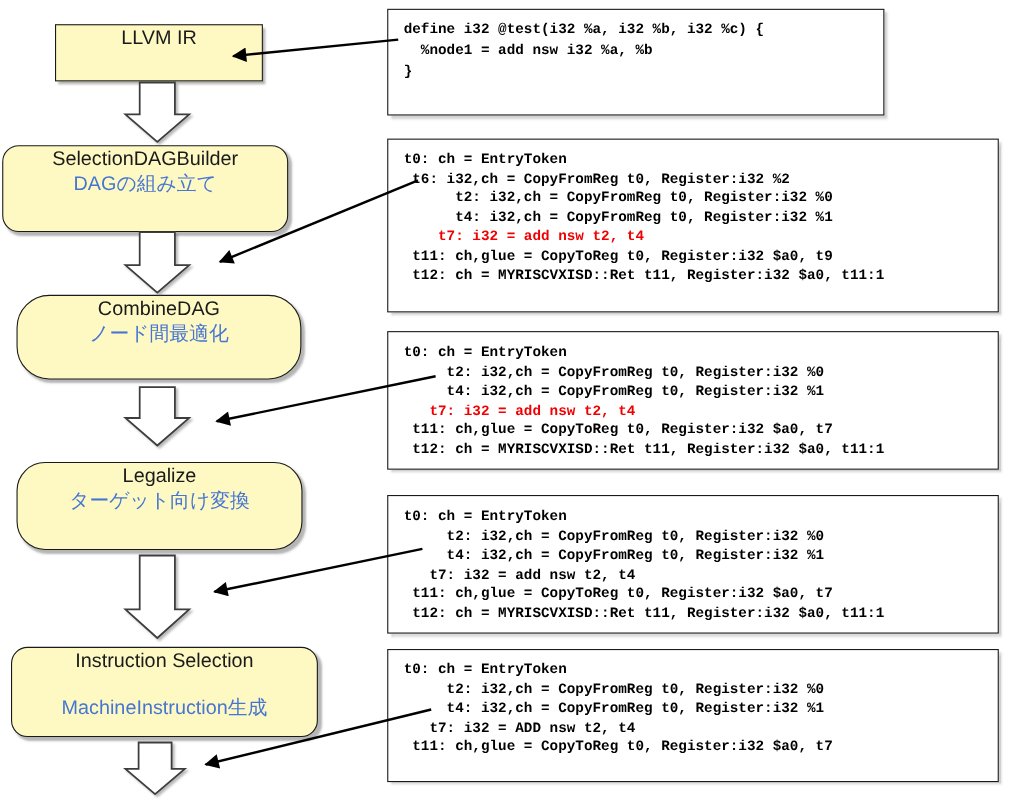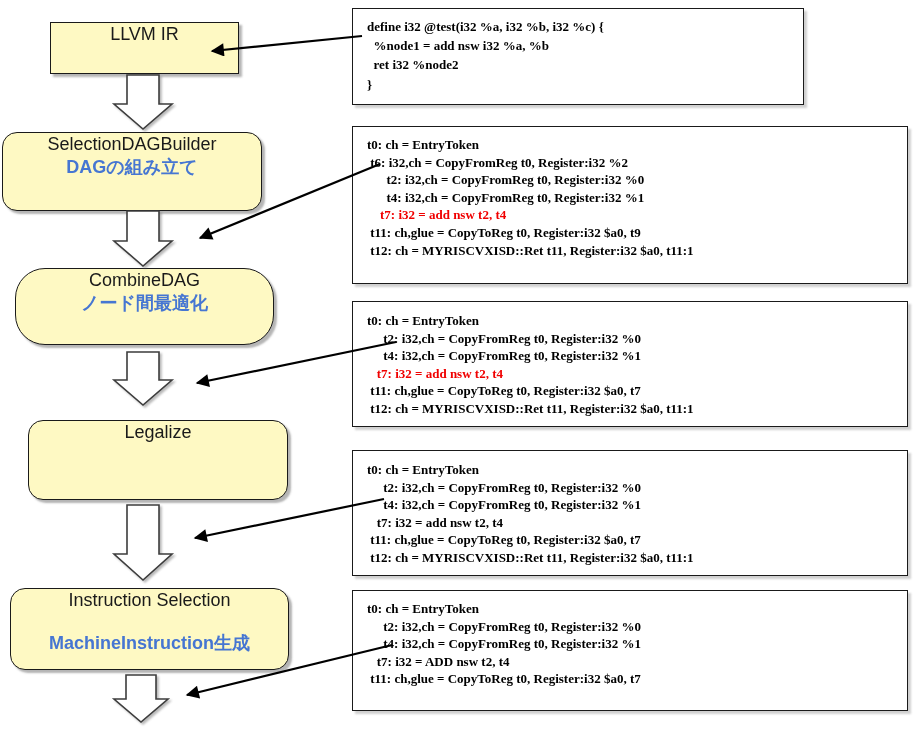--- a/index.html
+++ b/index.html
@@ -6,26 +6,26 @@
   body{width:918px;height:730px;position:relative;overflow:hidden;
        font-family:"Liberation Sans","DejaVu Sans",sans-serif;}
 
   
   .stage{position:absolute;background:#fef9c3;border:1.5px solid #1a1a1a;
          box-shadow:3px 3px 2px rgba(90,90,90,0.45);
          display:flex;flex-direction:column;justify-content:flex-start;align-items:center;
          text-align:center;line-height:1.28;}
   .stage.rounded{border-radius:15px;}
   .stage-title{font-size:18px;color:#1a1a1a;white-space:nowrap;}
-  .stage-sub{font-size:18px;font-weight:bold;white-space:nowrap;}
+  .stage-sub{font-size:18px;font-weight:normal;white-space:nowrap;}
 
   
   .code-panel{position:absolute;background:#ffffff;border:1.5px solid #1a1a1a;
               box-shadow:3px 3px 2px rgba(120,120,120,0.35);
-              font-family:Liberation Serif, serif;
+              font-family:Liberation Mono, monospace;
               font-weight:bold;font-size:13px;color:#000000;
               padding:8px 0 0 14px;box-sizing:border-box;}
   .code-line{white-space:pre;height:17.6px;line-height:17.6px;}
   .code-panel.ir .code-line{height:19.2px;line-height:19.2px;}
 
   
   #arrow-layer{position:absolute;left:0;top:0;pointer-events:none;z-index:5;}
   .block-arrow{fill:#ffffff;stroke:#3d3d3d;stroke-width:1.6;
                filter:drop-shadow(2px 2px 1px rgba(100,100,100,0.45));}
   .ptr-line{stroke:#000000;stroke-width:2.2;fill:none;}
@@ -40,33 +40,33 @@
 <div class="stage rounded" style="left:2px;top:132px;width:258px;height:77px;">
   <div class="stage-title">SelectionDAGBuilder</div>
   <div class="stage-sub accent" style="color: rgb(70, 118, 210);">DAGの組み立て</div>
 </div>
 
 <div class="stage rounded" style="left:15px;top:268px;width:257px;height:75px;border-radius:30px;">
   <div class="stage-title">CombineDAG</div>
   <div class="stage-sub accent" style="color: rgb(70, 118, 210);">ノード間最適化</div>
 </div>
 
-<div class="stage rounded" style="left:28px;top:420px;width:258px;height:78px;">
+<div class="stage rounded" style="left:15px;top:420px;width:258px;height:78px;border-radius:26px;">
   <div class="stage-title">Legalize</div>
+  <div class="stage-sub accent" style="color: rgb(70, 118, 210);">ターゲット向け変換</div>
 </div>
 
 <div class="stage rounded" style="left:10px;top:588px;width:277px;height:80px;gap:20px;">
   <div class="stage-title">Instruction Selection</div>
   <div class="stage-sub accent" style="color: rgb(70, 118, 210);">MachineInstruction生成</div>
 </div>
 
 <div class="code-panel ir" style="left:352px;top:8px;width:452px;height:97px;">
     <div class="code-line">define i32 @test(i32 %a, i32 %b, i32 %c) {</div>
     <div class="code-line">  %node1 = add nsw i32 %a, %b</div>
-    <div class="code-line">  ret i32 %node2</div>
     <div class="code-line">}</div>
   </div>
 
 <div class="code-panel" style="left:352px;top:126px;width:556px;height:158px;padding-top:9px;">
     <div class="code-line">t0: ch = EntryToken</div>
     <div class="code-line"> t6: i32,ch = CopyFromReg t0, Register:i32 %2</div>
     <div class="code-line">      t2: i32,ch = CopyFromReg t0, Register:i32 %0</div>
     <div class="code-line">      t4: i32,ch = CopyFromReg t0, Register:i32 %1</div>
     <div class="code-line" style="color: rgb(240, 0, 0);">    t7: i32 = add nsw t2, t4</div>
     <div class="code-line"> t11: ch,glue = CopyToReg t0, Register:i32 $a0, t9</div>

